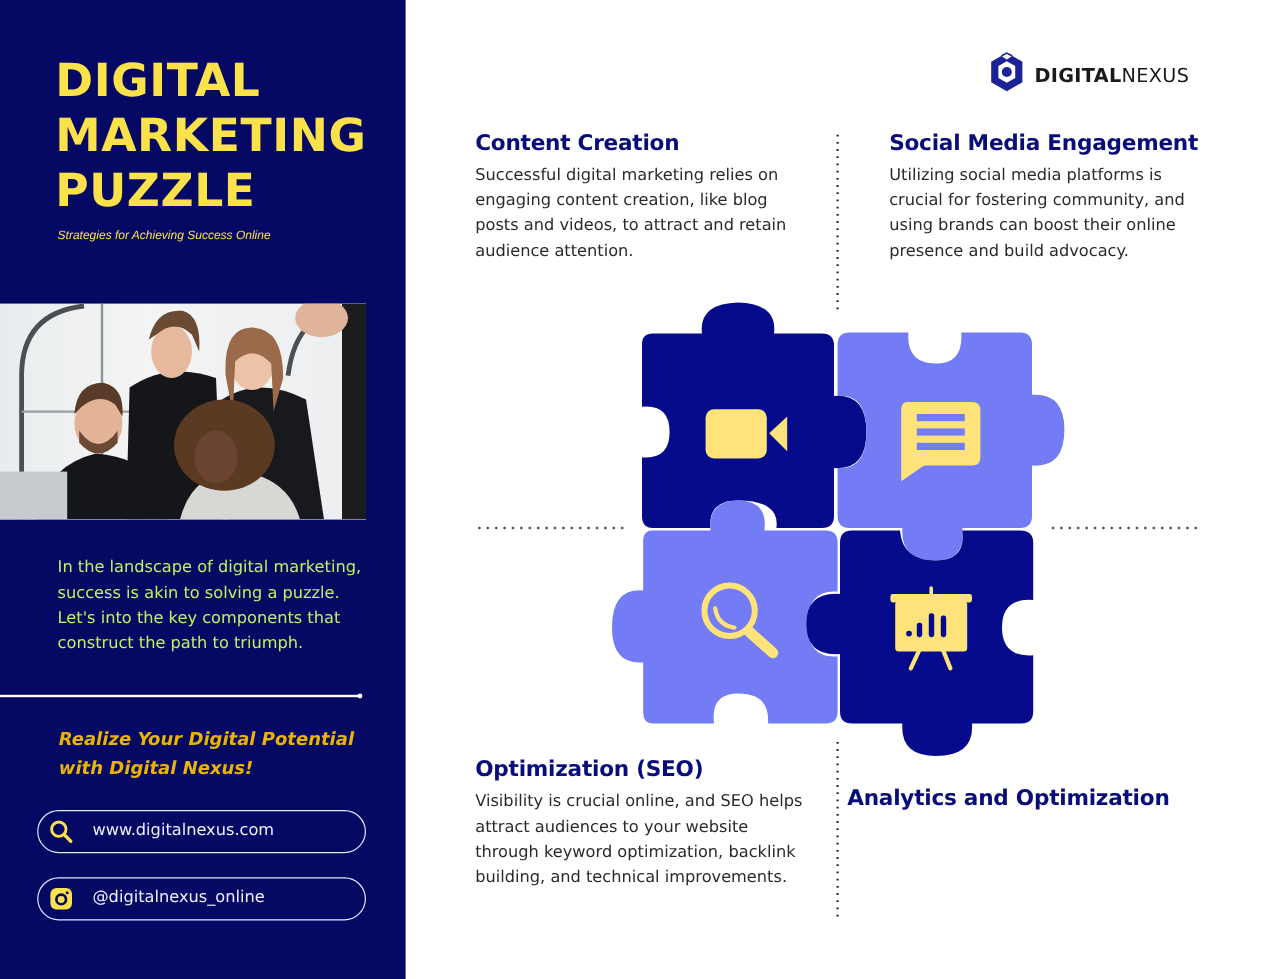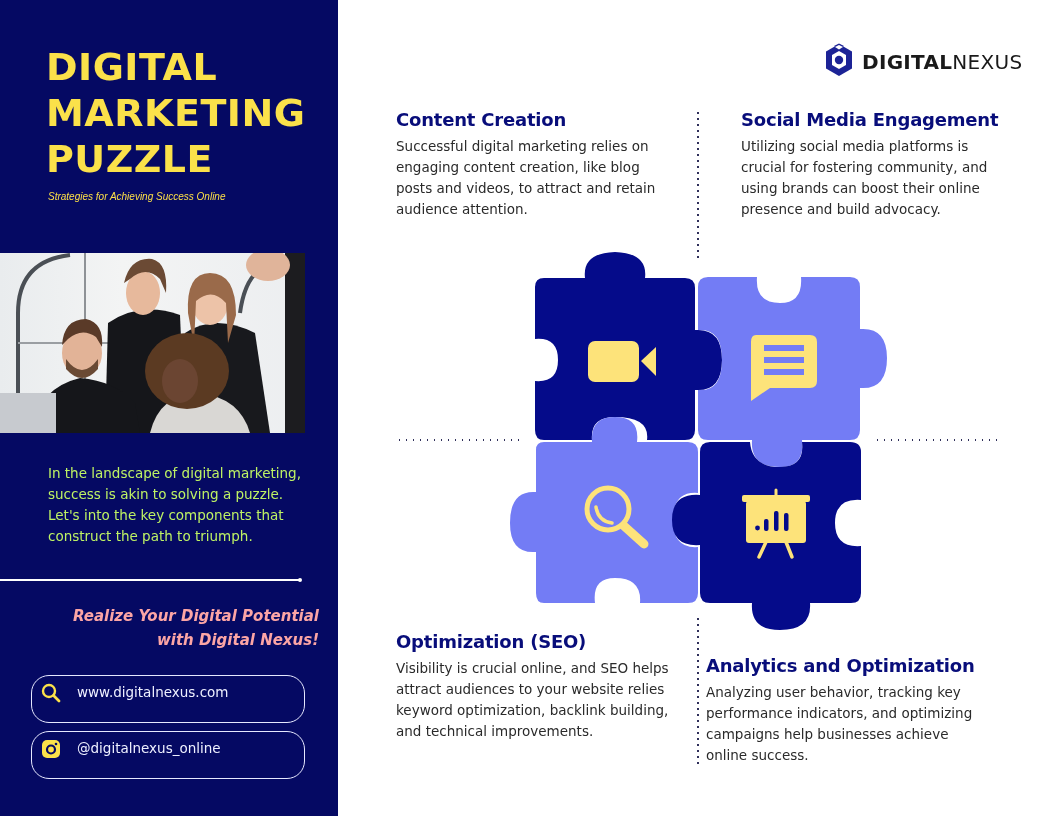--- a/index.html
+++ b/index.html
@@ -35,41 +35,41 @@
     position: absolute; left: 0; top: 579px; width: 300px; height: 1.5px;
     background: #ffffff;
   }
   .divider::after {
     content: ""; position: absolute; right: -2px; top: -1.5px;
     width: 4px; height: 4px; border-radius: 50%; background: #ffffff;
   }
   .cta {
     position: absolute; left: 49px; top: 604px; width: 270px;
     font-weight: bold; font-style: italic;
-    font-size: 15px; line-height: 24px; color: #fca5a5; text-align: right;
+    font-size: 15px; line-height: 24px; color: #eab308;
   }
   .pill {
-    position: absolute; left: 31px; width: 274px; height: 48px;
+    position: absolute; left: 31px; width: 274px; height: 36px;
     border: 1.3px solid #e6e8ff; border-radius: 18px;
     display: flex; align-items: center;
   }
   .pill .pill-icon { position: absolute; left: 8px; top: 6px; width: 22px; height: 22px; }
   .pill .pill-text {
     position: absolute; left: 45px; top: 8px;
     font-size: 13.5px; color: #eef0ff;
   }
   .pill.web { top: 675px; }
   .pill.ig  { top: 731px; }
 
   .logo {
     position: absolute; left: 824px; top: 44px; height: 36px;
     display: flex; align-items: center; gap: 8px;
   }
   .logo-text {
-    font-size: 20px; color: #1a1a1a; letter-spacing: 0.3px;
+    font-size: 16px; color: #1a1a1a; letter-spacing: 0.3px;
   }
   .logo-text .bold { font-weight: bold; }
 
   .section { position: absolute; width: 280px; }
   .section h2 {
     font-family: "DejaVu Sans", sans-serif; font-weight: bold;
     font-size: 18px; line-height: 24px; color: #080d7a;
     margin-bottom: 4px; letter-spacing: -0.2px;
   }
   .section p {
@@ -185,25 +185,24 @@
   <p>Successful digital marketing relies on engaging content creation, like blog posts and videos, to attract and retain audience attention.</p>
 </div>
 <div class="section s2">
   <h2>Social Media Engagement</h2>
   <p>Utilizing social media platforms is crucial for fostering community, and using brands can boost their online presence and build advocacy.</p>
 </div>
 <div class="section s3">
   <h2>
     <span style="display:block">Optimization (SEO)</span>
   </h2>
-  <p>Visibility is crucial online, and SEO helps attract audiences to your website relies keyword optimization, backlink building, and technical improvements.</p>
+  <p>Visibility is crucial online, and SEO helps attract audiences to your website through keyword optimization, backlink building, and technical improvements.</p>
 </div>
 <div class="section s4">
   <h2>Analytics and Optimization</h2>
-  <p>Analyzing user behavior, tracking key performance indicators, and optimizing campaigns help businesses achieve online success.</p>
 </div>
 
 <div class="vdots" style="top:110px;height:150px;"></div>
 <div class="vdots" style="top:616px;height:150px;"></div>
 <div class="hdots" style="left:396px;width:124px;"></div>
 <div class="hdots" style="left:874px;width:124px;"></div>
 
 <div class="puzzle">
   <svg width="400" height="390" viewBox="0 0 400 390">
 

